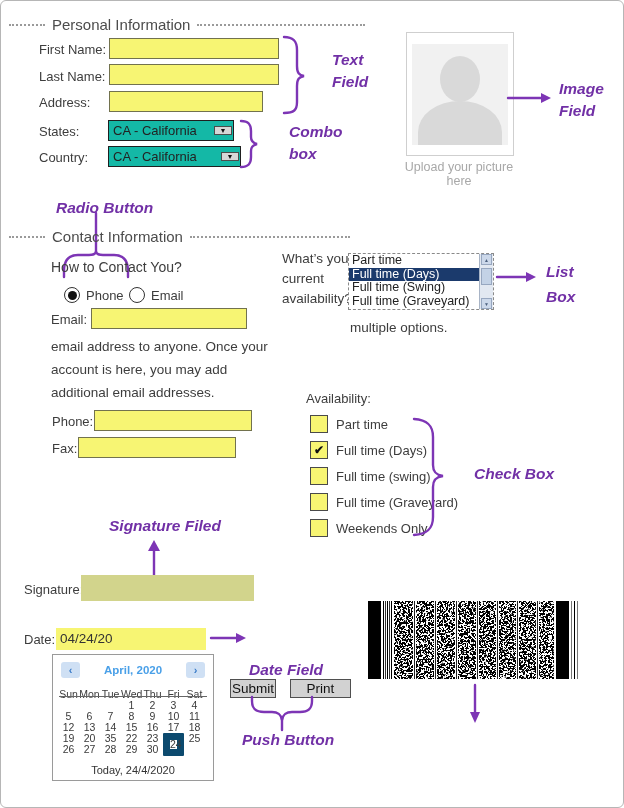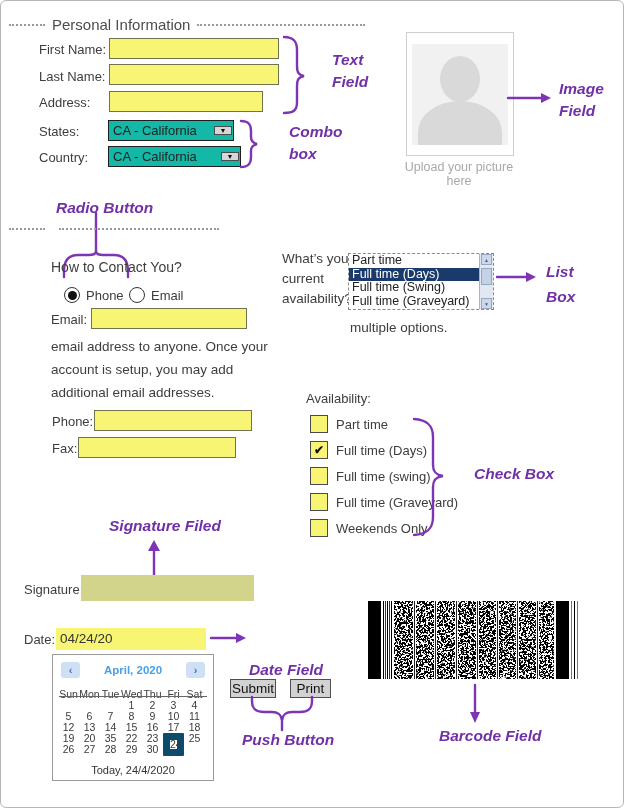--- a/index.html
+++ b/index.html
@@ -139,38 +139,39 @@
   </div>
 
   <div class="ann" style="left:55px;top:196px;">Radio Button</div>
   <svg class="conn" style="left:61px;top:212px;" width="68" height="66">
     <path d="M34,0 L34,38"></path>
     <path d="M2,64 L2,58 C2,46 8,42 16,42 L27,42 C32,42 34,40 34,38 C34,40 36,42 41,42 L52,42 C60,42 66,46 66,58 L66,64"></path>
   </svg>
 
   <div class="hdr" style="left:8px;top:227px;">
     <span class="dots" style="width:36px;margin-left:0;"></span>
+    <span>Contact Information</span>
     <span class="dots" style="width:160px;"></span>
   </div>
 
   <div class="lbl" style="left:50px;top:258px;font-size:14px;">How to Contact You?</div>
 
   <div class="radio sel" style="left:63px;top:286px;">
       <span class="dot"></span>
     </div>
   <div class="lbl" style="left:85px;top:287px;">Phone</div>
   <div class="radio" style="left:128px;top:286px;"></div>
   <div class="lbl" style="left:150px;top:287px;">Email</div>
 
   <div class="lbl" style="left:50px;top:311px;">Email:</div>
   <div class="field" style="left:90px;top:307px;width:156px;height:21px;"></div>
 
   <div class="para" style="left:50px;top:334px;">
     <div>email address to anyone. Once your</div>
-    <div>account is setup, you may add</div>
+    <div>account is here, you may add</div>
     <div>additional email addresses.</div>
   </div>
 
   <div class="lbl" style="left:51px;top:413px;">Phone:</div>
   <div class="field" style="left:93px;top:409px;width:158px;height:21px;"></div>
 
   <div class="lbl" style="left:51px;top:440px;">Fax:</div>
   <div class="field" style="left:77px;top:436px;width:158px;height:21px;"></div>
 
   <div class="para" style="left:281px;top:248px;line-height:20px;">
@@ -264,21 +265,21 @@
     <div class="cal-row" style="top:78px;">
       <span>19</span><span>20</span><span>35</span><span>22</span><span>23</span><span class="sel">24</span><span>25</span>
     </div>
     <div class="cal-row" style="top:89px;">
       <span>26</span><span>27</span><span>28</span><span>29</span><span>30</span><span></span><span></span>
     </div>
     <div class="today">Today, 24/4/2020</div>
   </div>
 
   <div class="pbtn" style="left:229px;top:678px;width:46px;">Submit</div>
-  <div class="pbtn" style="left:289px;top:678px;width:41px;">Print</div>
+  <div class="pbtn" style="left:289px;top:678px;width:61px;">Print</div>
   <svg class="conn" style="left:250px;top:696px;" width="62" height="36">
     <path d="M1,0 L1,4 C1,12 5,15 13,15 L21,15 C28,15 30,18 31,23 C32,18 34,15 41,15 L49,15 C57,15 61,12 61,4 L61,0"></path>
     <path d="M31,21 L31,33"></path>
   </svg>
   <div class="ann" style="left:241px;top:728px;">Push Button</div>
 
   <div class="barcode">
     <div class="bc bc-bar" style="left:0;width:13px;"></div>
     <div class="bc bc-stripes-l" style="left:15px;width:9px;"></div>
     <div class="bc" style="left:26px;width:160px;">
@@ -297,15 +298,14 @@
     <div class="bc-sep" style="left:128px;"></div>
     <div class="bc-sep" style="left:148px;"></div>
     <div class="bc-sep" style="left:168px;"></div>
     <div class="bc bc-bar" style="left:188px;width:13px;"></div>
     <div class="bc bc-stripes-r" style="left:203px;width:9px;"></div>
   </div>
   <svg class="conn" style="left:468px;top:684px;" width="12" height="40">
     <line x1="6" y1="0" x2="6" y2="27"></line>
       <polygon points="1,27 11,27 6,38"></polygon>
   </svg>
-  <div class="ann" style="left:438px;top:724px;">Barcode Field</div>
 
 </div>
 
 </body></html>

